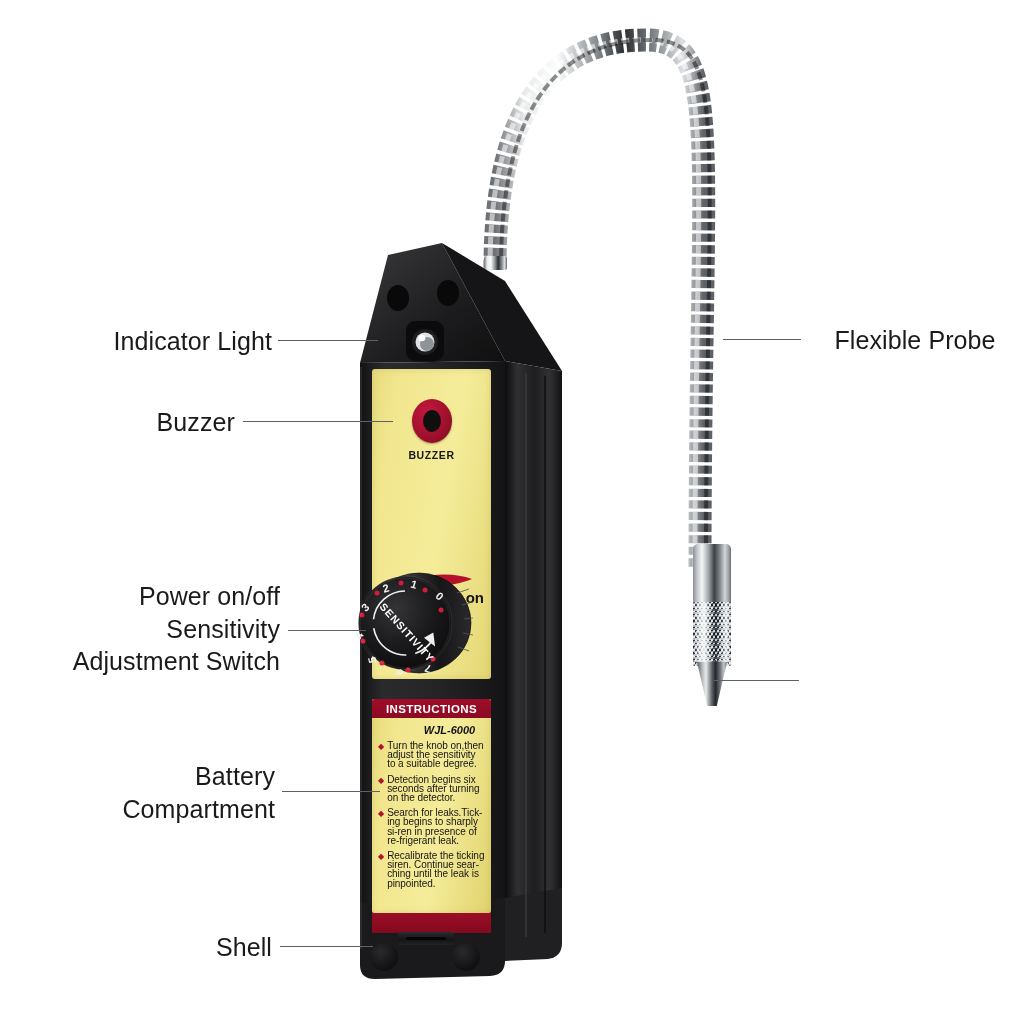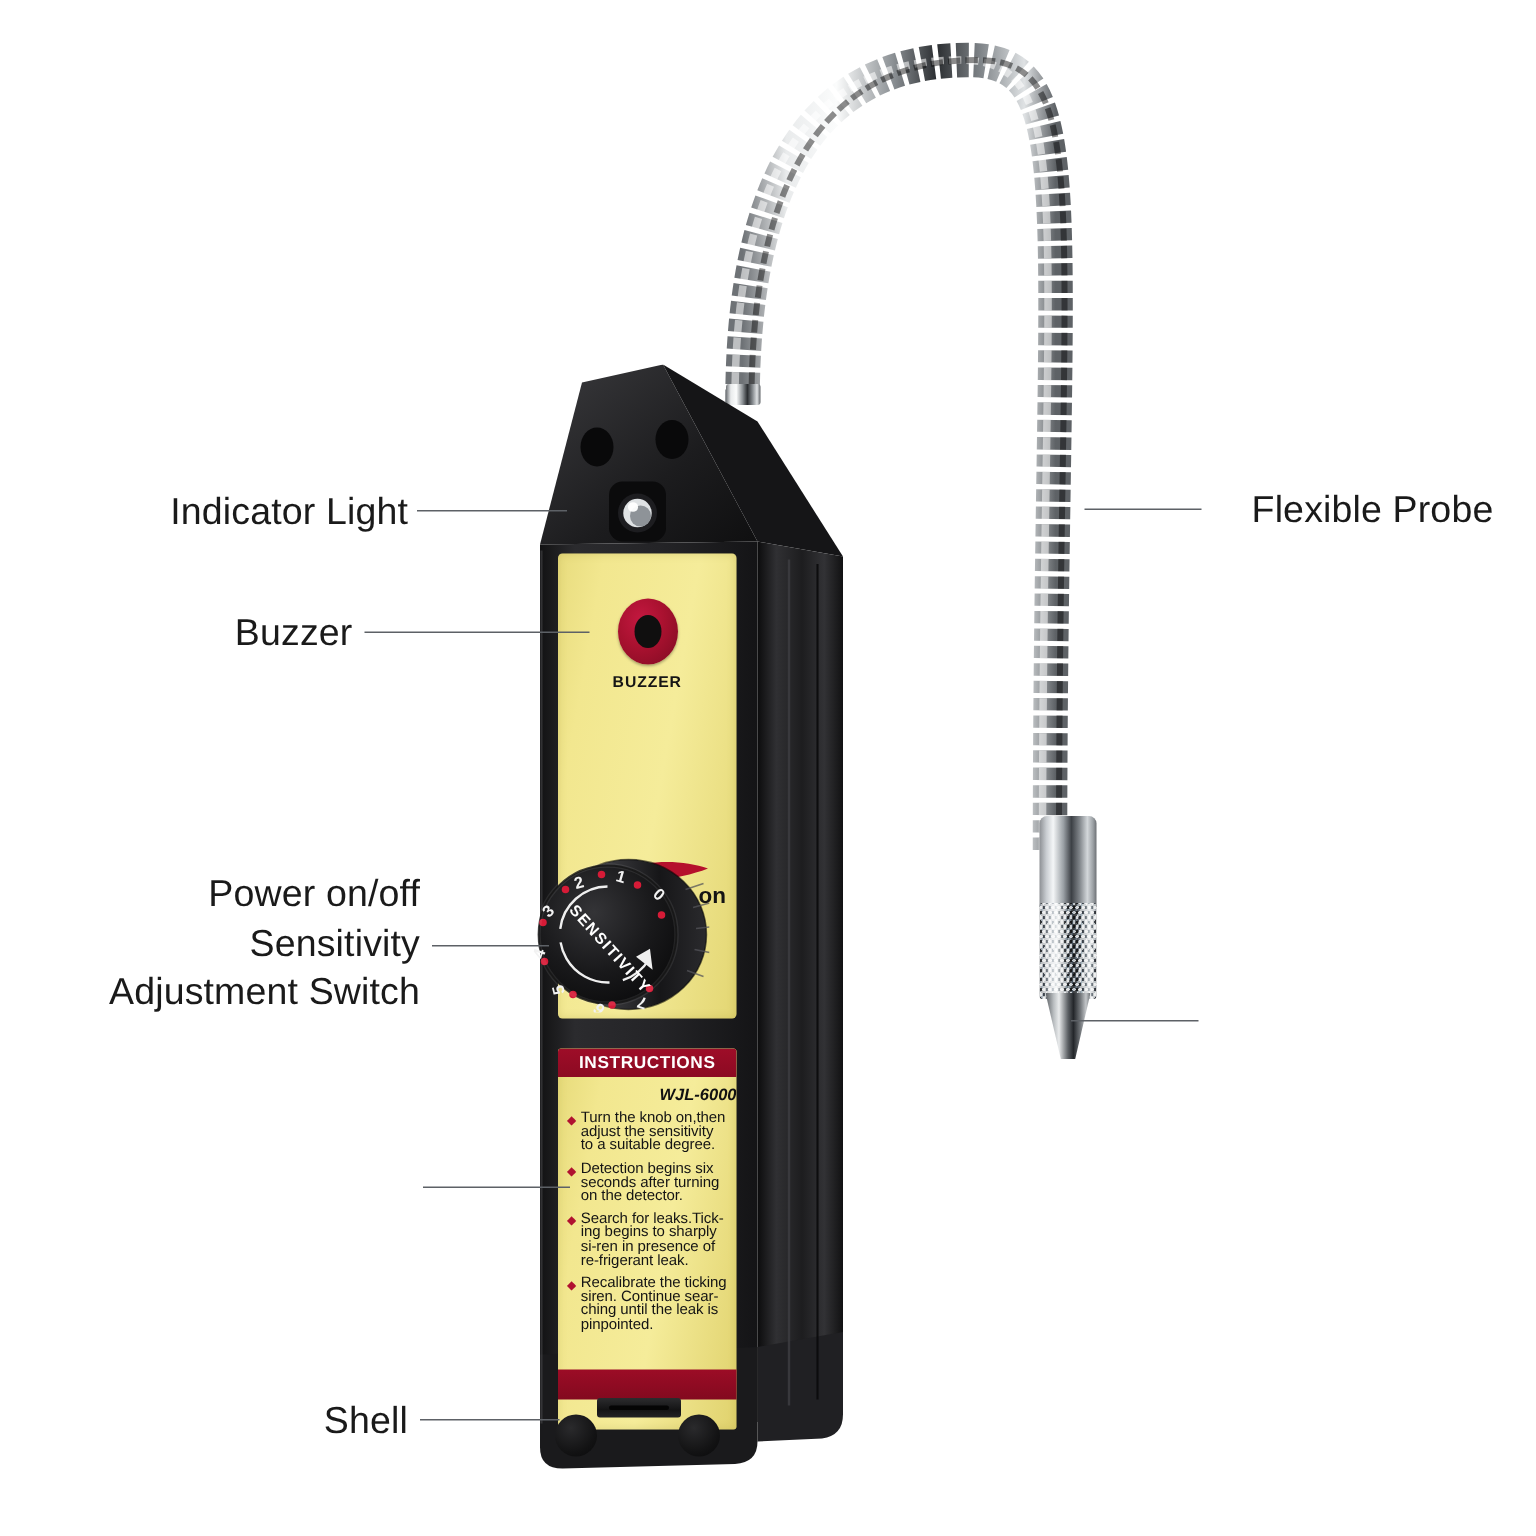--- a/index.html
+++ b/index.html
@@ -170,40 +170,40 @@
     width: 124px;
     height: 104px;
   }
 
   
   #panel-lower {
     position: absolute;
     left: 42px;
     top: 456px;
     width: 119px;
-    height: 254px;
+    height: 214px;
     background: linear-gradient(100deg, #e6da79 0%, #f2e78f 20%, #f5ec9a 58%, #e0d26d 100%);
     border-radius: 2px;
     overflow: hidden;
     box-shadow: inset 0 0 6px rgba(150,135,40,.22);
   }
   .instr-header {
     height: 19px;
     background: linear-gradient(180deg, #9e0d28 0%, #8c0a22 100%);
     color: #fff;
     font-size: 11.5px;
     font-weight: bold;
     letter-spacing: .4px;
     display: flex;
     align-items: center;
     justify-content: center;
     border-radius: 2px 2px 0 0;
   }
   .instr-model {
-    text-align: right;
+    text-align: center;
     font-size: 11px;
     font-weight: bold;
     font-style: italic;
     color: #111;
     margin: 6px 0 5px;
     padding-left: 36px;
   }
   .instr-list {
     padding: 0 5px 0 6px;
   }
@@ -470,19 +470,21 @@
   <div class="leader" style="left:714px; top:680px; width:85px;"></div>
 
   <div class="callout right-align" style="left:40px; top:325px; width:232px;">Indicator Light</div>
 
   <div class="callout right-align" style="left:40px; top:406px; width:195px;">Buzzer</div>
 
   <div class="callout right-align" style="left:10px; top:580px; width:270px;">Power on/off
 Sensitivity
 Adjustment Switch</div>
 
+  <div class="callout right-align" style="left:40px; top:760px; width:235px;">Battery
+Compartment</div>
 
   <div class="callout right-align" style="left:80px; top:931px; width:192px;">Shell</div>
 
   <div class="callout left-align" style="left:810px; top:324px; width:210px;">Flexible Probe</div>
 
 
 </div>
 
 </body></html>

